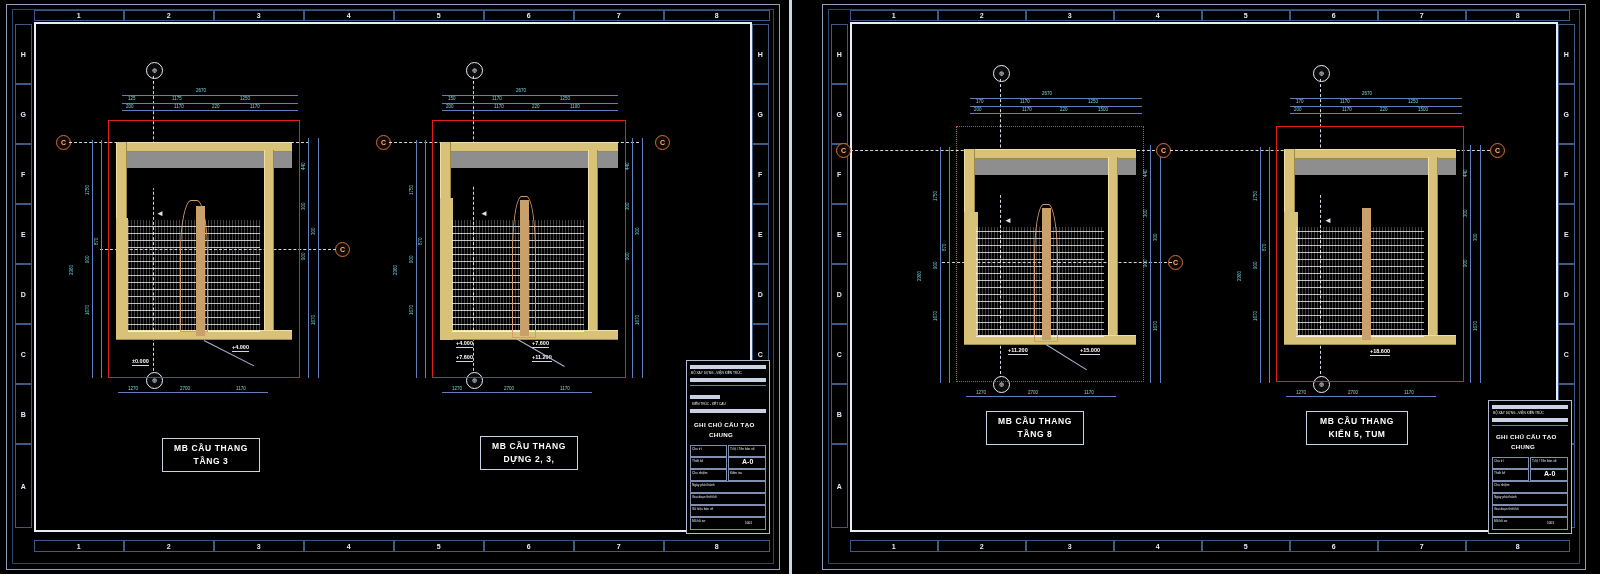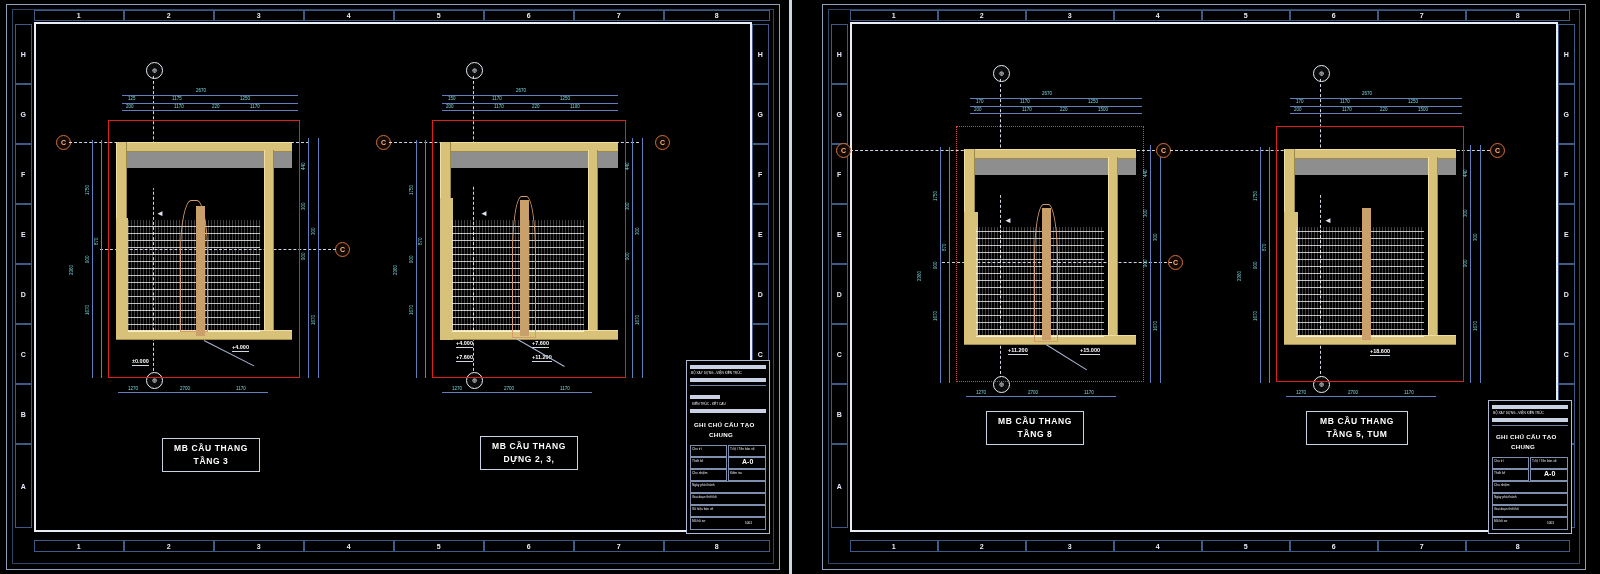--- a/index.html
+++ b/index.html
@@ -529,21 +529,21 @@
         <span class="bar"></span>
       </div>
 
       <div class="dimline" style="left:116px;top:396px;width:150px;"></div>
       <div class="dimtxt" style="left:126px;top:390px;">1270</div>
       <div class="dimtxt" style="left:178px;top:390px;">2700</div>
       <div class="dimtxt" style="left:234px;top:390px;">1170</div>
 
       <div class="titlebox" style="left:136px;top:411px;width:88px;">
         <span>MB CẦU THANG</span>
-        <span>TẦNG 5, TUM</span>
+        <span>KIẾN 5, TUM</span>
       </div>
     </div>
 
     <div class="tblock" style="left:688px;top:400px;width:82px;height:132px;">
       <div class="tb-band" style="left:3px;top:4px;width:76px;height:4px;"></div>
       <div class="tb-txt" style="left:4px;top:10px;">BỘ XÂY DỰNG - VIỆN KIẾN TRÚC</div>
       <div class="tb-band" style="left:3px;top:17px;width:76px;height:4px;"></div>
       <div class="tb-line" style="left:3px;top:24px;width:76px;height:1px;"></div>
 
       <div class="tb-big" style="left:7px;top:32px;">GHI CHÚ CẤU TẠO</div>

